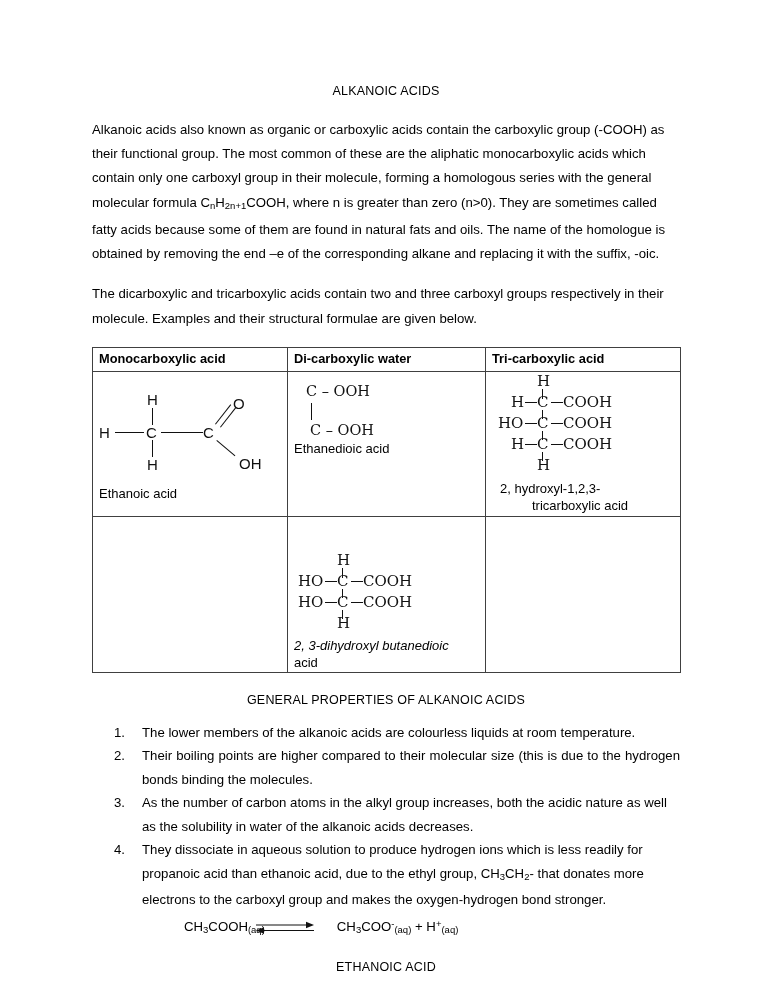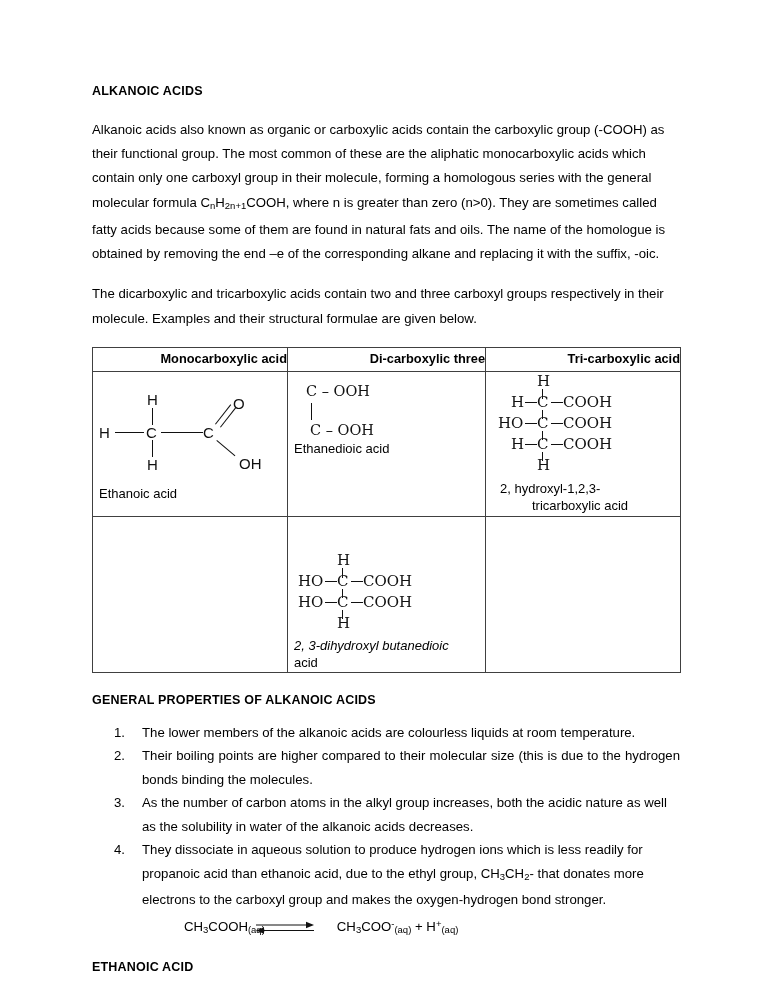--- a/index.html
+++ b/index.html
@@ -24,22 +24,22 @@
   }
   .content {
     position: absolute;
     left: 92px;
     top: 84px;
     width: 588px;
   }
 
   h1.doc-title, h2.section-title {
     font-size: 12.5px;
-    font-weight: bold;
-    text-align: left;
+    font-weight: normal;
+    text-align: center;
     margin: 0;
     letter-spacing: 0.2px;
   }
   h1.doc-title { margin-bottom: 20px; }
 
   p.para {
     font-size: 13.2px;
     line-height: 24.2px;
     margin: 0 0 16px 0;
     text-align: left;
@@ -58,21 +58,21 @@
   }
   table.formula-table td,
   table.formula-table th {
     border: 1px solid #404040;
     vertical-align: top;
     padding: 0;
   }
   table.formula-table th {
     font-size: 12.8px;
     font-weight: bold;
-    text-align: right;
+    text-align: left;
     padding: 3px 0 4px 6px;
     height: 16px;
   }
   col.c1 { width: 195px; }
   col.c2 { width: 198px; }
   col.c3 { width: 195px; }
 
   td.cell { position: relative; }
   .row1 td.cell { height: 144px; }
   .row2 td.cell { height: 155px; }
@@ -175,21 +175,21 @@
 
     <table class="formula-table">
       <colgroup>
           <col class="c1">
           <col class="c2">
           <col class="c3">
         </colgroup>
       <thead>
         <tr>
           <th>Monocarboxylic acid</th>
-          <th>Di-carboxylic three</th>
+          <th>Di-carboxylic water</th>
           <th>Tri-carboxylic acid</th>
         </tr>
       </thead>
       <tbody>
         <tr class="row1">
 
           <td class="cell">
             <div class="chem chem-sans" style="left:0;top:0;width:195px;height:120px;">
 
               <span class="atom" style="left:54px;top:20px;">H</span>

